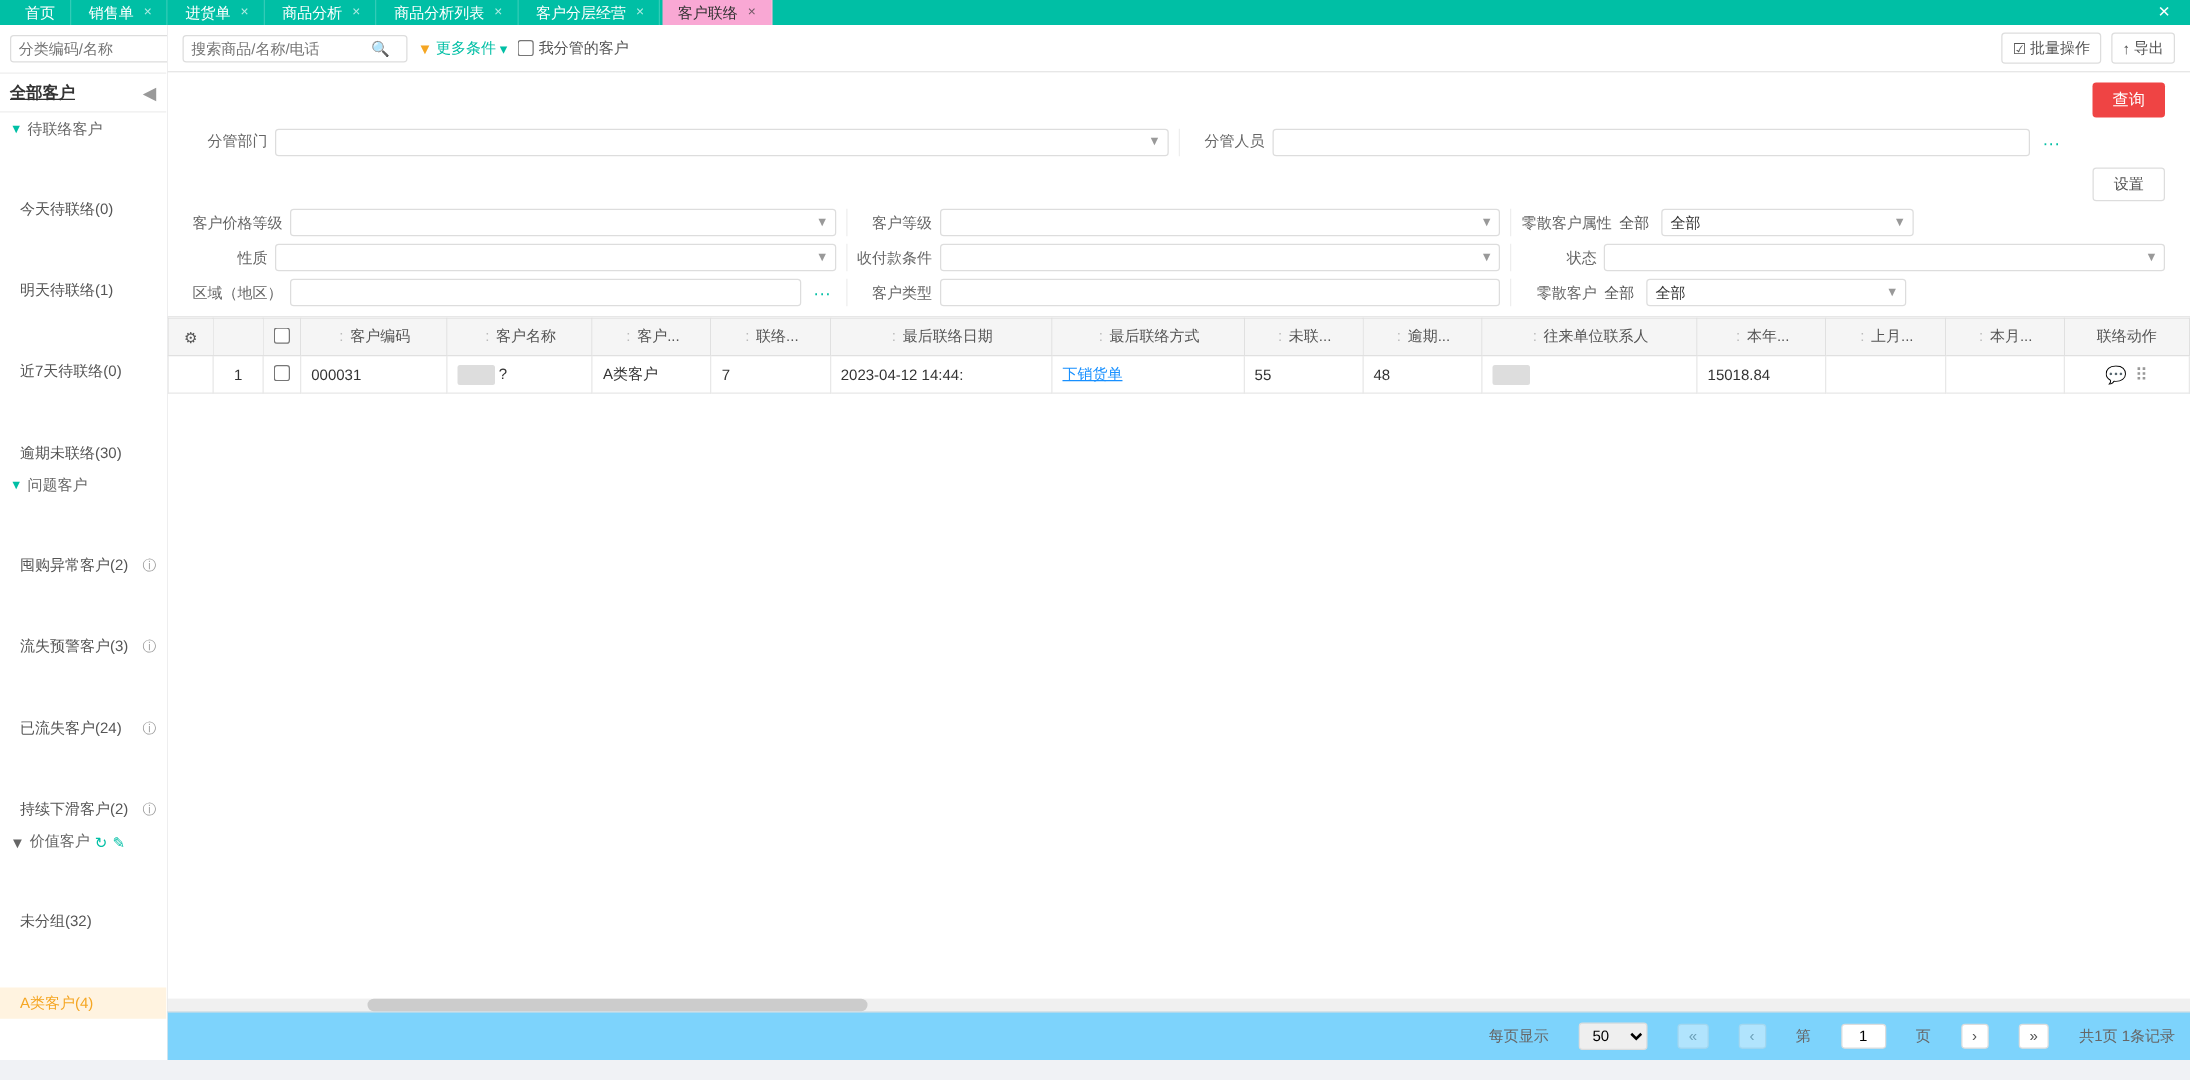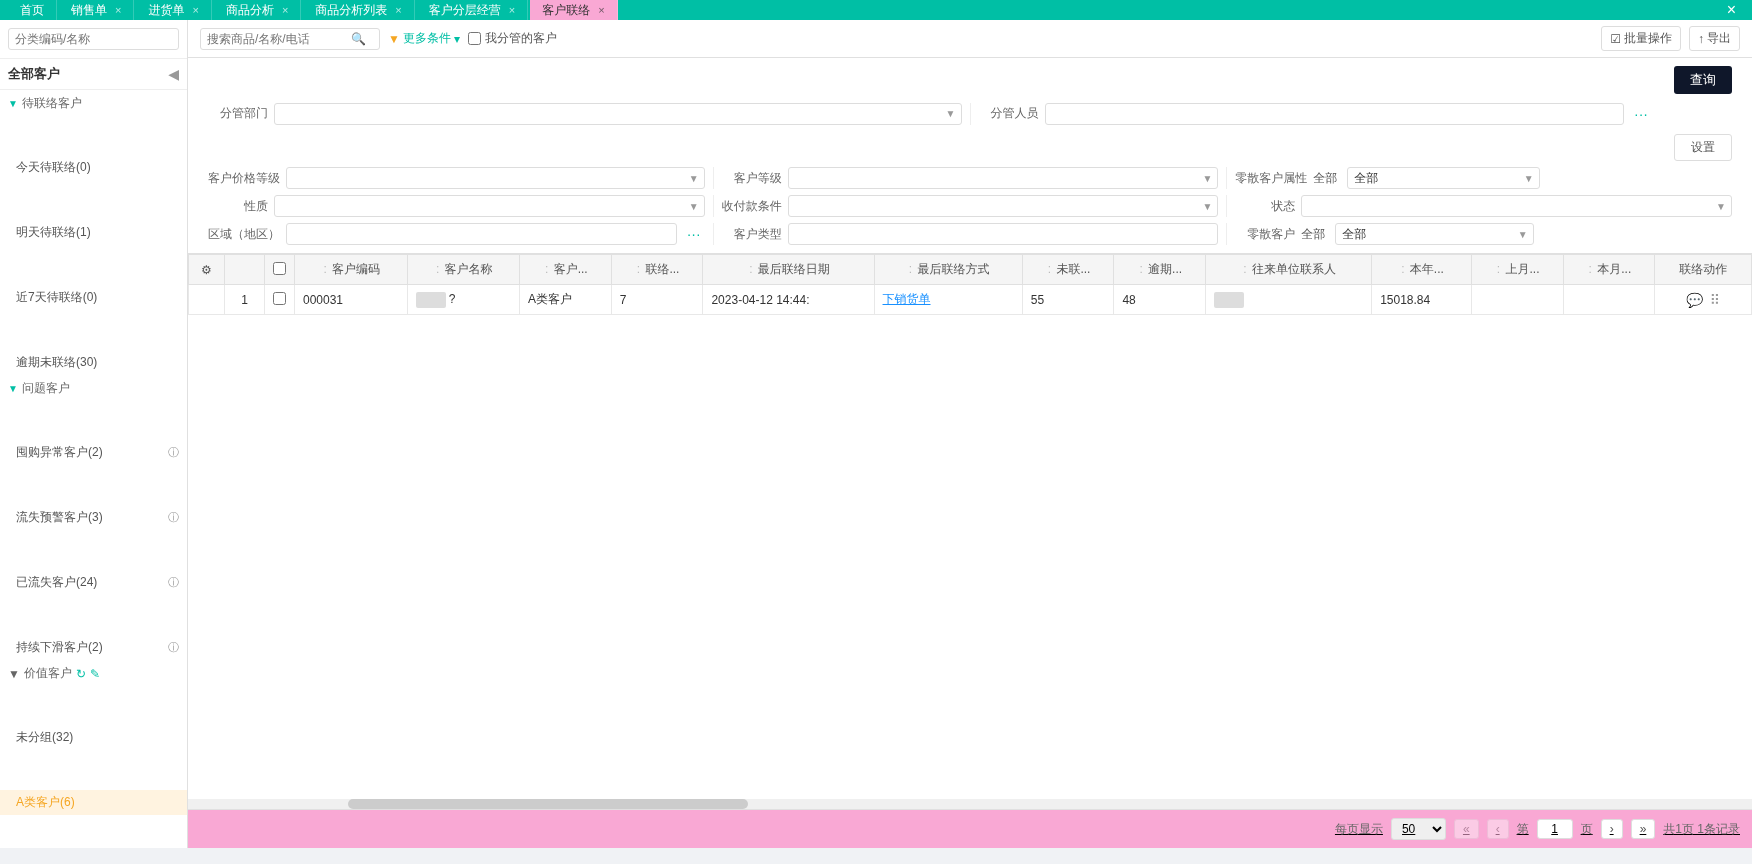--- a/index.html
+++ b/index.html
@@ -33,21 +33,21 @@
     .nav-close-btn { color: #fff; font-size: 16px; cursor: pointer; padding: 4px 8px; }
 
     
     .main-layout {
       display: flex;
       height: calc(864px - 36px);
     }
 
     
     .sidebar {
-      width: 188px;
+      width: 134px;
       background: #fff;
       border-right: 1px solid #e0e0e0;
       display: flex;
       flex-direction: column;
       overflow-y: auto;
       flex-shrink: 0;
     }
     .sidebar-search {
       padding: 8px;
       border-bottom: 1px solid #eee;
@@ -64,21 +64,21 @@
       color: #999;
       outline: none;
     }
     .sidebar-header {
       padding: 6px 8px;
       display: flex;
       align-items: center;
       justify-content: space-between;
       border-bottom: 1px solid #eee;
     }
-    .sidebar-header .title { font-weight: bold; color: #333; font-size: 13px; }
+    .sidebar-header .title { font-weight: bold; color: #333; font-size: 13px; text-decoration: underline; }
     .sidebar-header .collapse-btn { color: #999; cursor: pointer; font-size: 14px; }
     .sidebar-section-title {
       padding: 5px 8px 3px 8px;
       color: #666;
       font-size: 12px;
       display: flex;
       align-items: center;
       gap: 4px;
     }
     .sidebar-section-title .triangle { font-size: 10px; color: #00bfa5; }
@@ -229,21 +229,21 @@
       pointer-events: none;
       font-size: 10px;
     }
     .filter-more-dots {
       color: #00bfa5;
       cursor: pointer;
       padding: 0 4px;
       font-size: 14px;
     }
     .btn-query {
-      background: #0f172a;
+      background: #ef4444;
       color: #fff;
       border: none;
       padding: 5px 16px;
       border-radius: 3px;
       cursor: pointer;
       font-size: 13px;
       margin-left: 8px;
     }
     .btn-settings {
       background: #fff;
@@ -299,24 +299,23 @@
     .link-text { color: #1890ff; cursor: pointer; text-decoration: underline; }
     .action-icons { display: flex; gap: 6px; justify-content: center; }
     .action-icon { color: #999; cursor: pointer; font-size: 14px; }
 
     
     .pagination {
       display: flex;
       align-items: center;
       justify-content: flex-end;
       padding: 8px 12px;
-      background: #f9a8d4;
+      background: #7dd3fc;
       border-top: 1px solid #e0e0e0;
-      gap: 8px;
-      text-decoration: underline;
+      gap: 24px;
     }
     .pagination-label { color: #666; }
     .pagination-select {
       border: 1px solid #ddd;
       border-radius: 3px;
       padding: 2px 6px;
       font-size: 12px;
     }
     .pagination-btn {
       border: 1px solid #ddd;
@@ -454,21 +453,21 @@
       <span>价值客户</span>
       <div class="sub-actions">
         <span class="sub-action-btn">↻</span>
         <span class="sub-action-btn">✎</span>
       </div>
     </div>
     <div class="sidebar-item">
       <span>未分组(32)</span>
     </div>
     <div class="sidebar-item active">
-      <span>A类客户(6)</span>
+      <span>A类客户(4)</span>
     </div>
     <div class="sidebar-item">
       <span>B类客户(33)</span>
     </div>
     <div class="sidebar-item">
       <span>C类客户(6)</span>
     </div>
   </div>
 
   <div class="content-area">

